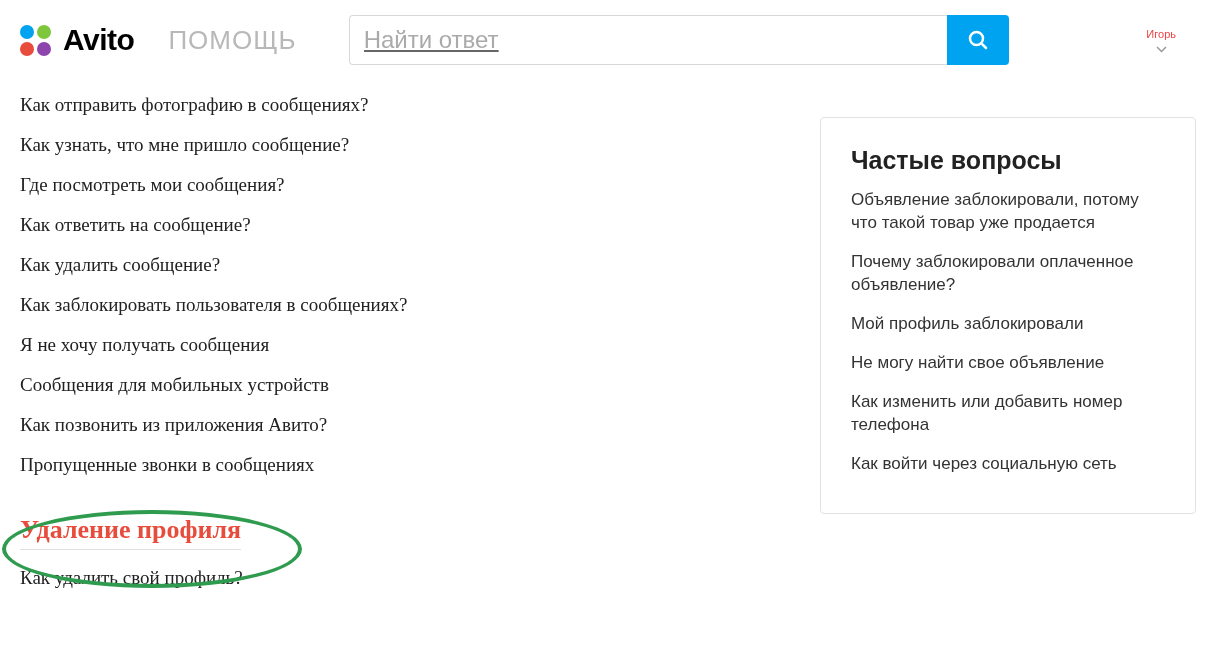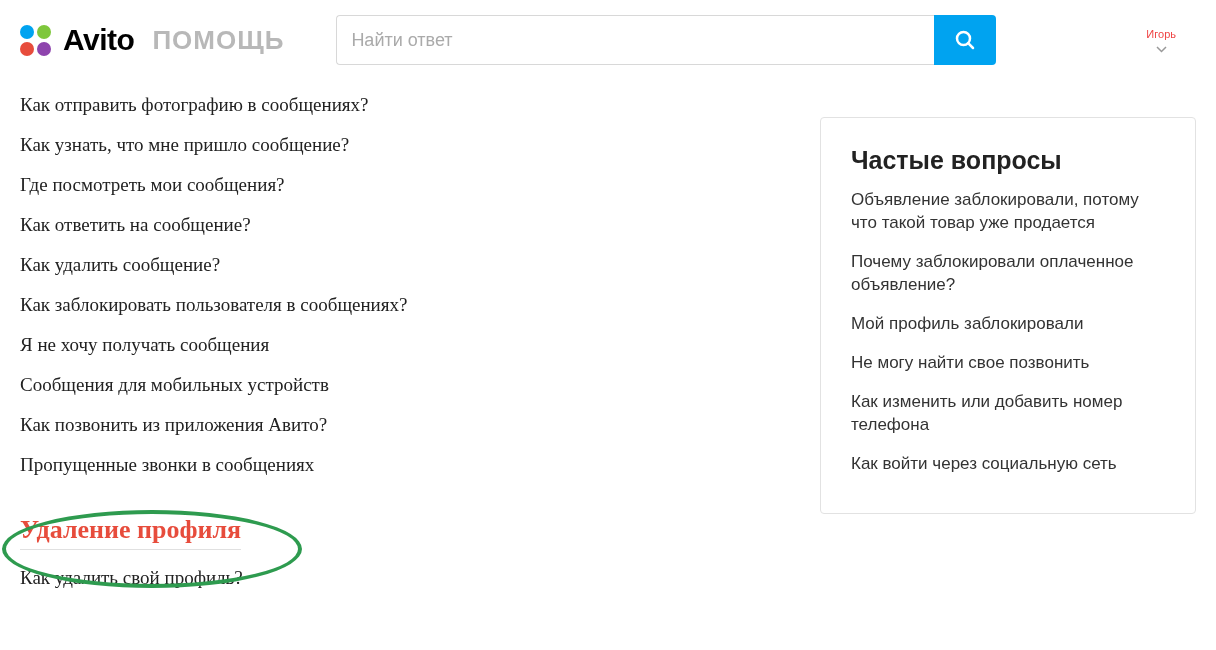--- a/index.html
+++ b/index.html
@@ -28,41 +28,42 @@
     .dot.purple { background: #8e44ad; }
     .dot.green { background: #7ec73c; }
     .brand {
       font-size: 30px;
       font-weight: 700;
       color: #000;
       letter-spacing: -0.5px;
     }
     .brand-sub {
       font-size: 26px;
-      font-weight: 700;
+      font-weight: 400;
       color: #b8b8b8;
       text-transform: uppercase;
-      margin-left: 6px;
+      margin-left: 22px;
       letter-spacing: 1px;
     }
     .search-wrap {
       display: flex;
       margin-left: 40px;
       flex: 0 0 660px;
     }
     .search-input {
       flex: 1;
       height: 50px;
       border: 1px solid #d8d8d8;
       border-right: none;
       border-radius: 4px 0 0 4px;
       padding: 0 14px;
-      font-size: 18px;
+      font-size: 24px;
       color: #666;
       outline: none;
+      text-decoration: underline;
     }
     .search-input::placeholder { color: #aaa; }
     .search-btn {
       width: 62px;
       height: 50px;
       background: #00a3f0;
       border: none;
       border-radius: 0 4px 4px 0;
       cursor: pointer;
       display: flex;
@@ -198,21 +199,21 @@
     </ul>
   </div>
 
   <div class="side-col">
     <div class="side-card">
       <h3 class="side-title">Частые вопросы</h3>
       <ul class="side-list">
         <li>Объявление заблокировали, потому что такой товар уже продается</li>
         <li>Почему заблокировали оплаченное объявление?</li>
         <li>Мой профиль заблокировали</li>
-        <li>Не могу найти свое позвонить</li>
+        <li>Не могу найти свое объявление</li>
         <li>Как изменить или добавить номер телефона</li>
         <li>Как войти через социальную сеть</li>
       </ul>
     </div>
   </div>
 </div>
 
 <div class="annotation-circle"></div>
 
 </body></html>

